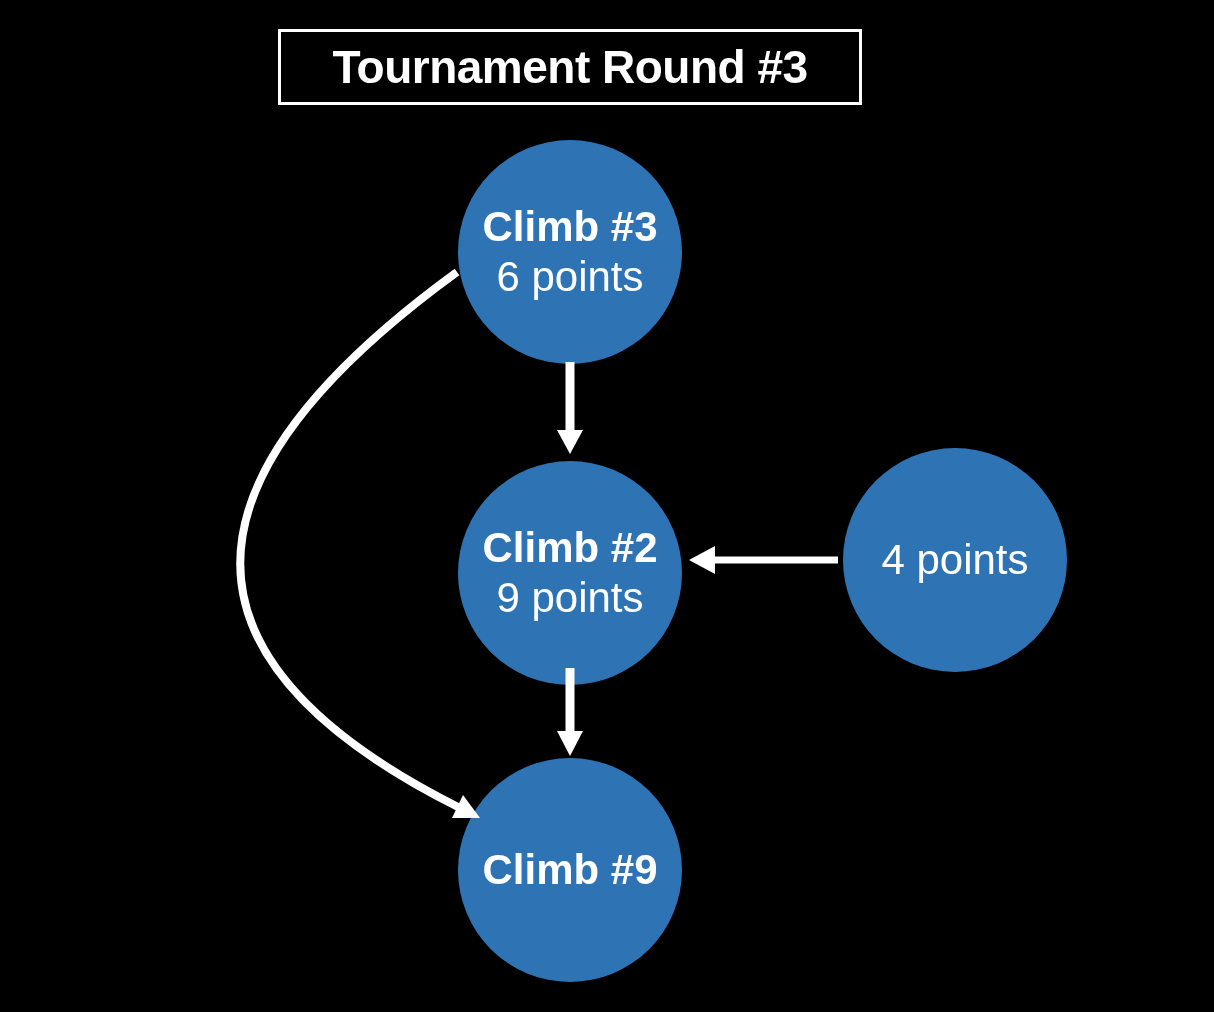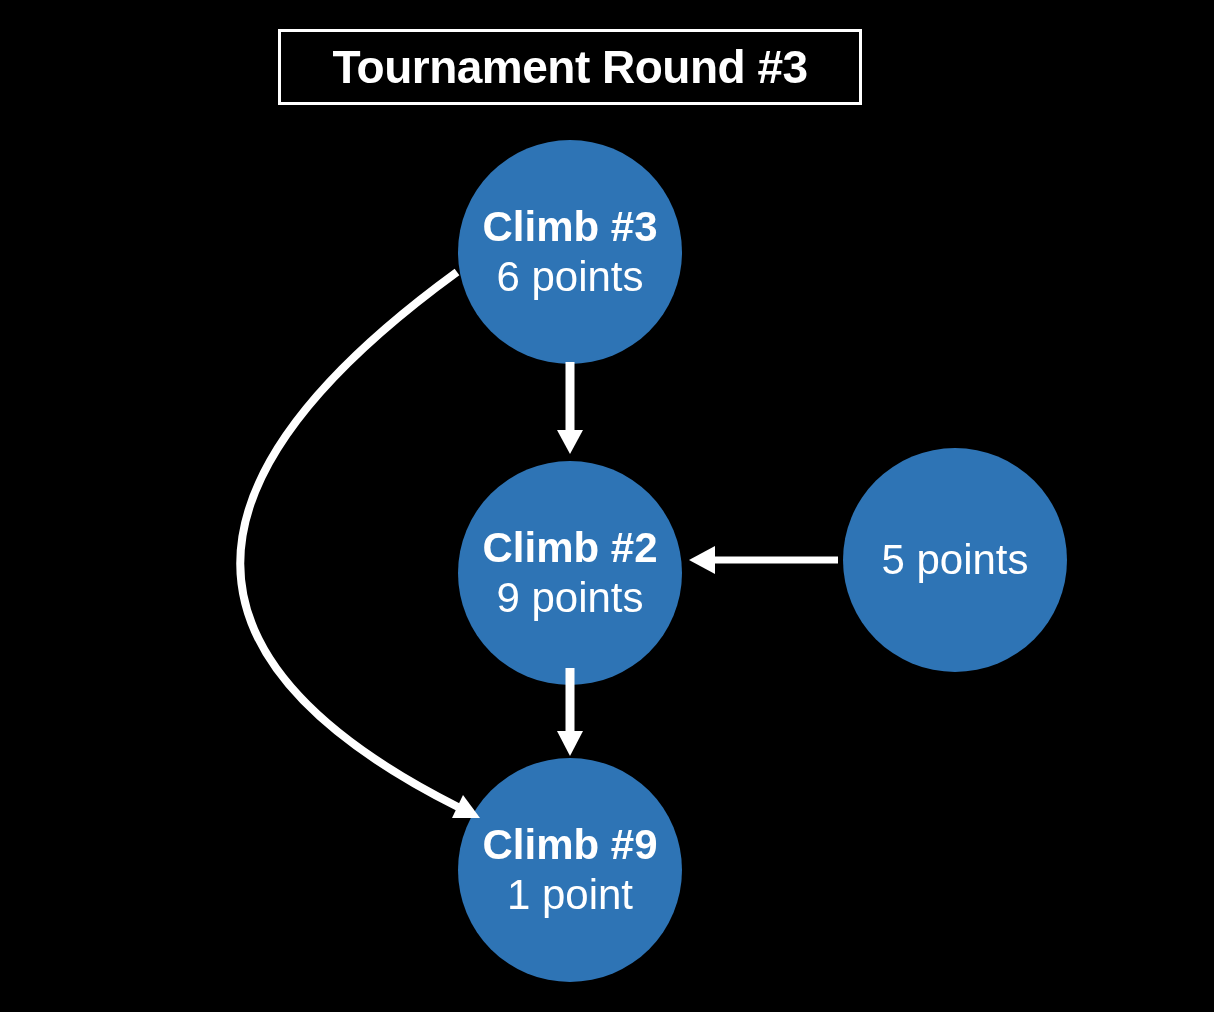--- a/index.html
+++ b/index.html
@@ -119,21 +119,20 @@
     <span class="node-label">Climb #3</span>
     <span class="node-points">6 points</span>
   </div>
 
   <div class="node node-climb2">
     <span class="node-label">Climb #2</span>
     <span class="node-points">9 points</span>
   </div>
 
   <div class="node node-climb4">
-    <span class="node-points">5 points</span>
+    <span class="node-points">4 points</span>
   </div>
 
   <div class="node node-climb1">
     <span class="node-label">Climb #9</span>
-    <span class="node-points">1 point</span>
   </div>
 
 </div>
 
 </body></html>

